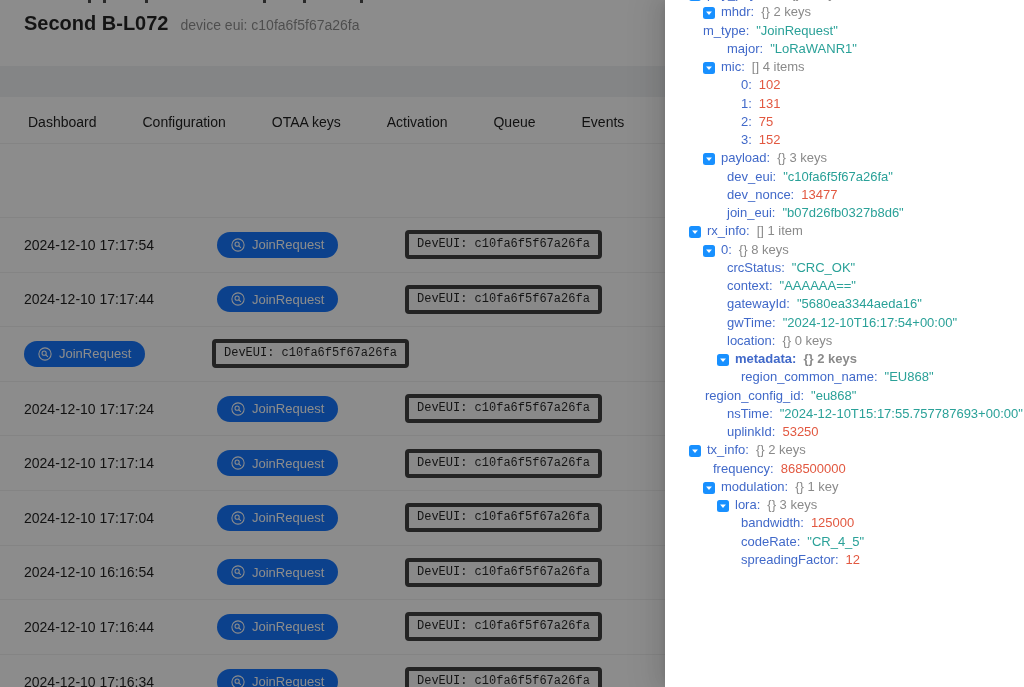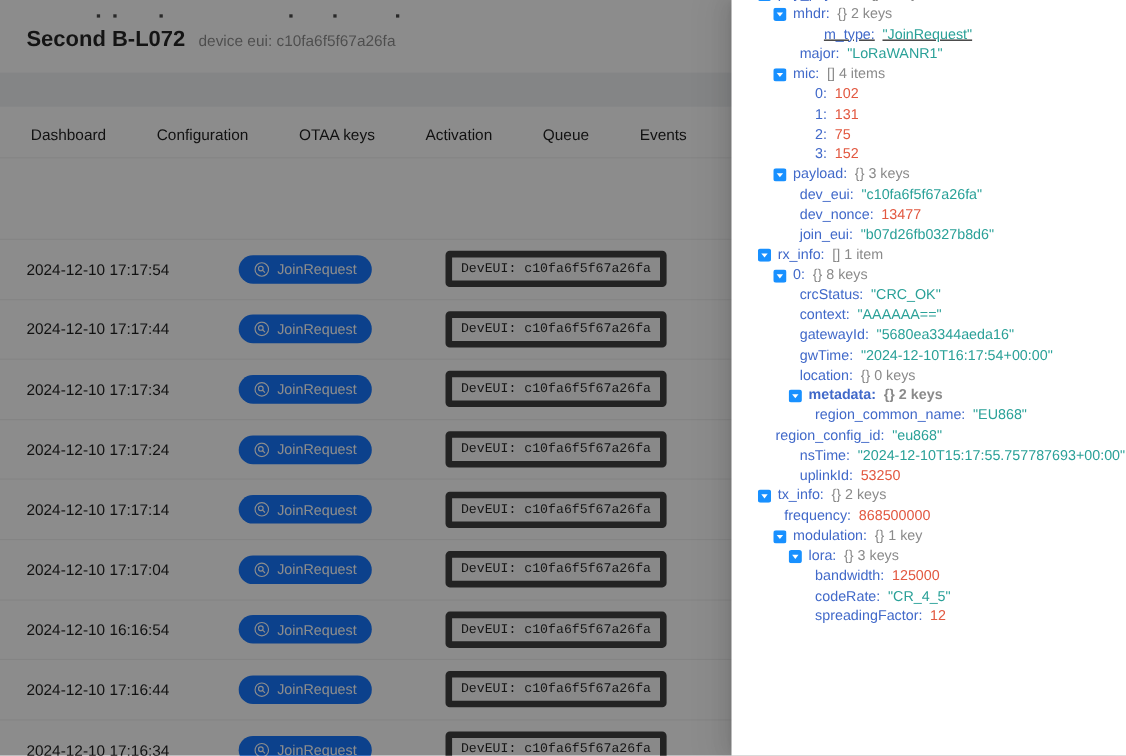--- a/index.html
+++ b/index.html
@@ -1,20 +1,20 @@
 <!DOCTYPE html>
 <html style="--accent: #1677ff; --json-key: #4169c9; --json-string: #2aa198; --json-number: #e25840; --json-meta: #8a8a8a;"><head>
 <meta charset="utf-8">
 <style>
   html,body{margin:0;padding:0;}
   .page{position:relative;width:1024px;height:687px;overflow:hidden;background:#fff;
         font-family:"Liberation Sans",sans-serif;-webkit-font-smoothing:antialiased;}
 
   
-  .app-header{position:absolute;top:13px;left:0;right:0;height:66px;background:#fff;}
+  .app-header{position:absolute;top:0;left:0;right:0;height:66px;background:#fff;}
   .breadcrumb-remnant{position:absolute;top:0;left:88px;width:3px;height:3px;background:rgba(0,0,0,.7);
         box-shadow:15px 0 0 rgba(0,0,0,.7),57px 0 0 rgba(0,0,0,.7),175px 0 0 rgba(0,0,0,.7),
                    215px 0 0 rgba(0,0,0,.7),272px 0 0 rgba(0,0,0,.7);}
   .title-row{display:flex;align-items:baseline;padding:12px 24px 0 24px;}
   .page-title{font-size:20px;font-weight:700;color:rgba(0,0,0,.85);}
   .page-subtitle{margin-left:12px;font-size:14px;color:rgba(0,0,0,.45);}
 
   .body-bg{position:absolute;top:66px;left:0;right:0;bottom:0;background:#f0f2f5;}
   .card{position:absolute;top:97px;left:0;right:0;bottom:0;background:#fff;}
 
@@ -25,21 +25,21 @@
   .frame-list{margin-top:73px;border-top:1px solid #f0f0f0;}
   .frame-row{display:flex;align-items:center;height:54.6px;border-bottom:1px solid #f0f0f0;
              padding-left:24px;box-sizing:border-box;}
   .frame-ts{width:193px;font-size:14px;color:rgba(0,0,0,.88);}
   .frame-btn-col{width:188px;}
   .frame-btn{display:inline-flex;align-items:center;gap:7px;background:var(--accent);color:#fff;
              border:none;border-radius:14px;height:26px;padding:0 14px;font-size:13px;
              font-family:"Liberation Sans",sans-serif;cursor:pointer;}
   .frame-btn svg{display:block;}
   .frame-tag{display:inline-block;font-family:"Liberation Mono",monospace;font-size:12px;
-             color:rgba(0,0,0,.85);background:#fafafa;border:6px solid #404040;border-radius:4px;
+             color:rgba(0,0,0,.85);background:#fafafa;border:4px solid #404040;border-radius:4px;
              padding:1px 8px;line-height:19px;}
 
   
   .mask{position:absolute;inset:0;background:rgba(0,0,0,.45);z-index:10;}
 
   
   .drawer{position:absolute;top:0;right:0;width:359px;height:687px;background:#fff;z-index:20;
           overflow:hidden;
           box-shadow:-6px 0 16px 0 rgba(0,0,0,.08),-3px 0 6px -4px rgba(0,0,0,.12),
                      -9px 0 28px 8px rgba(0,0,0,.05);}
@@ -100,21 +100,20 @@
                   <circle cx="8" cy="8" r="7" fill="none" stroke="#fff" stroke-width="1.2"></circle>
                   <circle cx="7" cy="7" r="2.4" fill="none" stroke="#fff" stroke-width="1.2"></circle>
                   <line x1="8.9" y1="8.9" x2="11.3" y2="11.3" stroke="#fff" stroke-width="1.2"></line>
                 </svg>
               </span>
               <span>JoinRequest</span>
             </button></span>
           <span class="frame-tag">DevEUI: c10fa6f5f67a26fa</span>
         </div>
         <div class="frame-row">
-          <span class="frame-ts">2024-12-10 17:17:34</span>
           <span class="frame-btn-col"><button class="frame-btn">
               <span style="display: inline-flex;">
                 <svg width="14" height="14" viewBox="0 0 16 16">
                   <circle cx="8" cy="8" r="7" fill="none" stroke="#fff" stroke-width="1.2"></circle>
                   <circle cx="7" cy="7" r="2.4" fill="none" stroke="#fff" stroke-width="1.2"></circle>
                   <line x1="8.9" y1="8.9" x2="11.3" y2="11.3" stroke="#fff" stroke-width="1.2"></line>
                 </svg>
               </span>
               <span>JoinRequest</span>
             </button></span>
@@ -220,21 +219,21 @@
           <span class="tmeta">{} 3 keys</span>
         </div>
         <div class="trow" style="padding-left: 38px;">
           <span class="arrow"><svg width="12" height="12" viewBox="0 0 12 12">
               <rect width="12" height="12" rx="2.5" fill="#1890ff"></rect>
               <path d="M3.1 4.4 L8.9 4.4 L6 8.1 Z" fill="#fff"></path>
             </svg></span>
           <span class="tkey">mhdr:</span>
           <span class="tmeta">{} 2 keys</span>
         </div>
-        <div class="trow" style="padding-left: 84px; text-decoration: underline;">
+        <div class="trow" style="padding-left: 38px;">
           <span class="tkey">m_type:</span>
           <span class="tval string">"JoinRequest"</span>
         </div>
         <div class="trow" style="padding-left: 62px;">
           <span class="tkey">major:</span>
           <span class="tval string">"LoRaWANR1"</span>
         </div>
         <div class="trow" style="padding-left: 38px;">
           <span class="arrow"><svg width="12" height="12" viewBox="0 0 12 12">
               <rect width="12" height="12" rx="2.5" fill="#1890ff"></rect>

